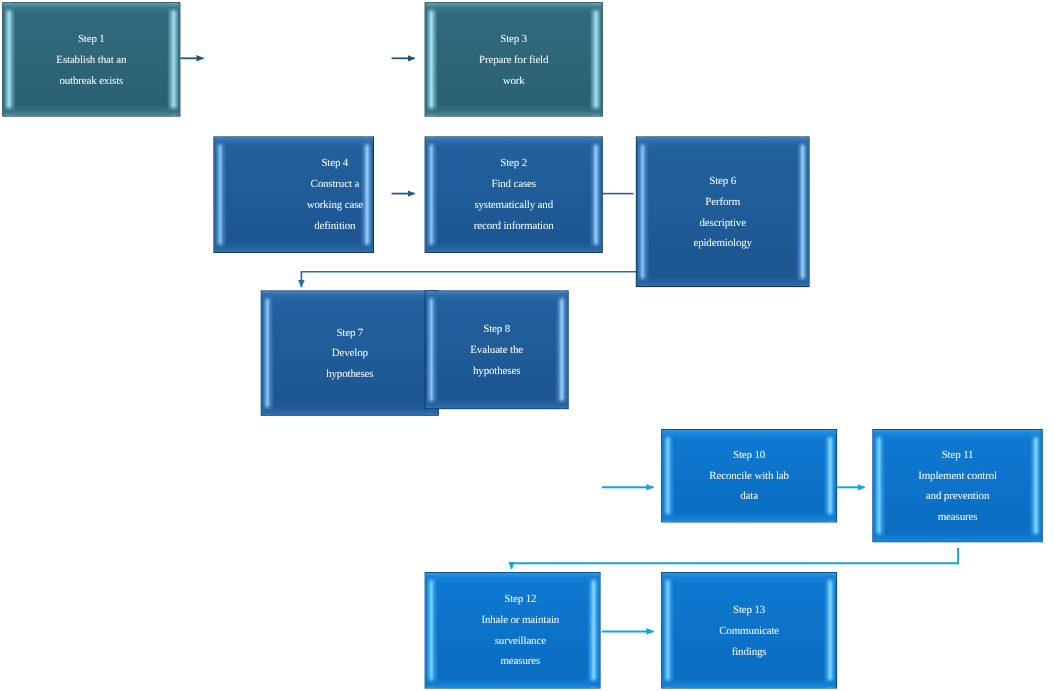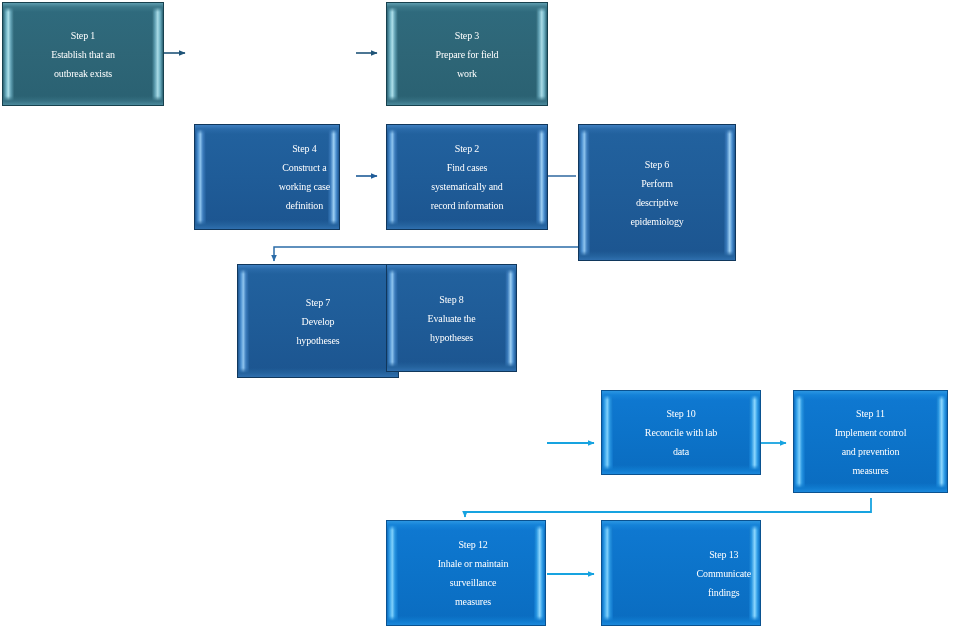--- a/index.html
+++ b/index.html
@@ -282,21 +282,21 @@
     <span class="bevel-l"></span>
     <span class="bevel-r"></span>
     <span class="bevel-t"></span>
     <span class="bevel-b"></span>
     <span class="label">Step 12
 Inhale or maintain
 surveillance
 measures</span>
   </div>
 
-  <div class="node bright" style="left:601px; top:520px; width:160px; height:106px;justify-content:flex-end;">
+  <div class="node bright" style="left:601px; top:520px; width:160px; height:106px;">
     <span class="bevel-l"></span>
     <span class="bevel-r"></span>
     <span class="bevel-t"></span>
     <span class="bevel-b"></span>
     <span class="label">Step 13
 Communicate
 findings</span>
   </div>
 
 </div>

